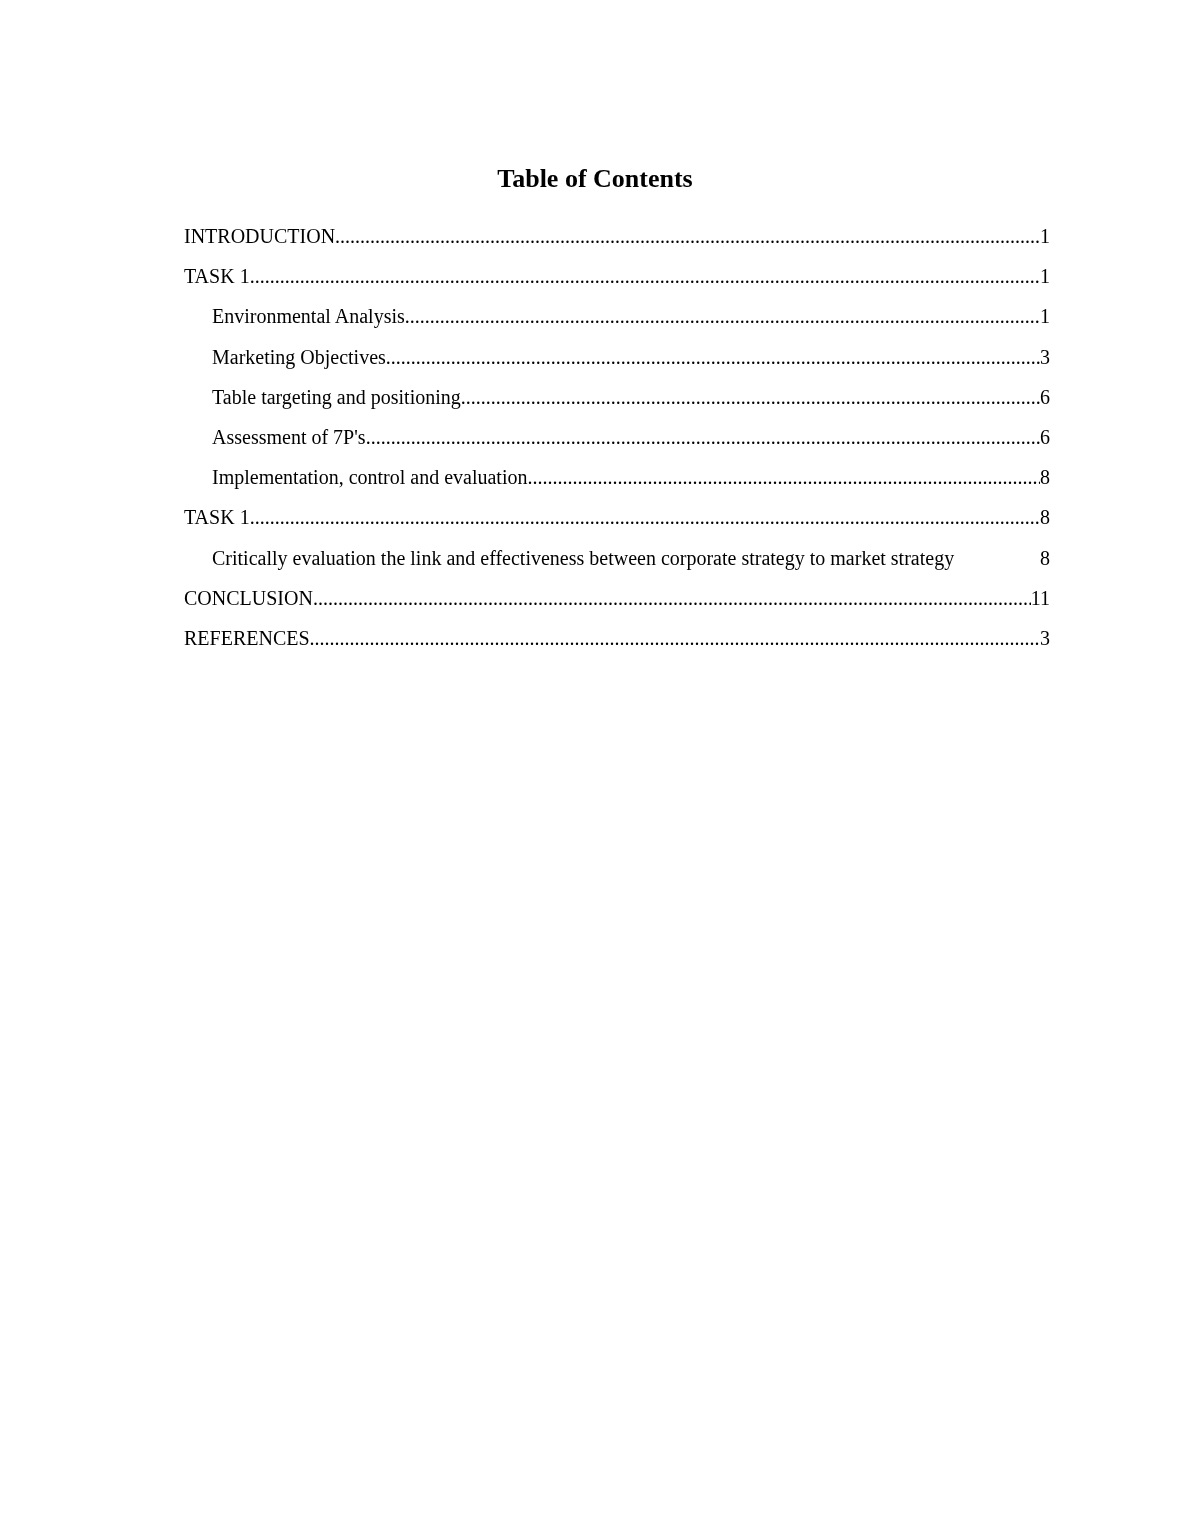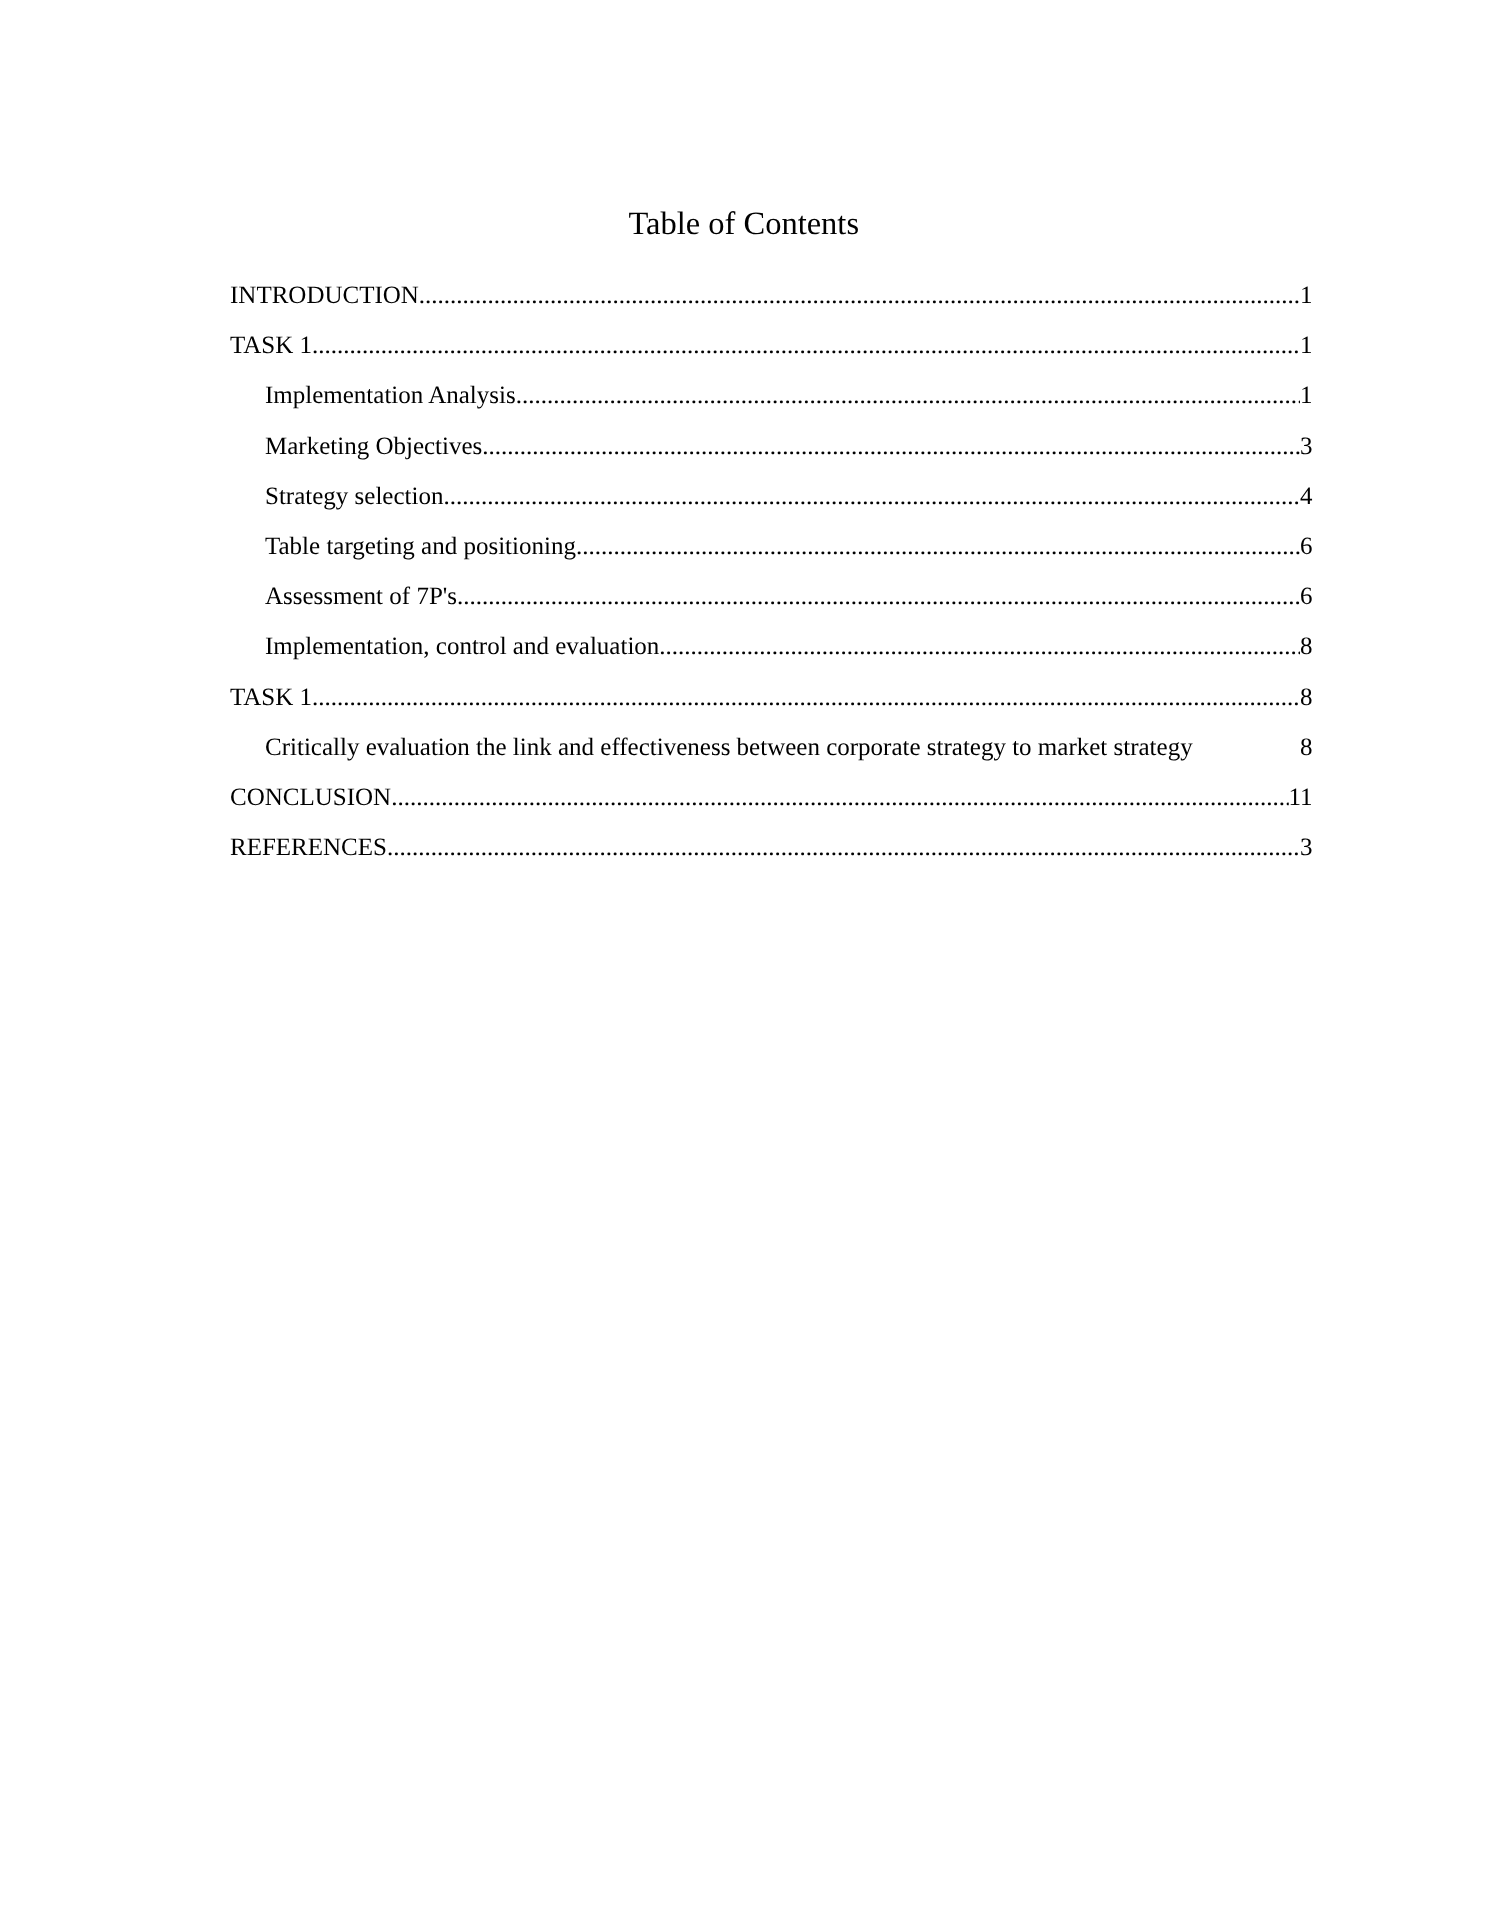--- a/index.html
+++ b/index.html
@@ -20,21 +20,21 @@
       width: 1190px;
       height: 1540px;
       background: #ffffff;
     }
     .toc-title {
       position: absolute;
       left: 0;
       width: 1190px;
       top: 163px;
       text-align: center;
-      font-weight: normal;
+      font-weight: bold;
       font-size: 26px;
       line-height: 32px;
     }
     .toc-list {
       position: absolute;
       left: 140px;
       top: 222px;
       width: 910px;
       margin: 0;
       padding: 0;
@@ -85,33 +85,28 @@
       <span class="toc-label">INTRODUCTION</span>
       <span class="toc-leader"></span>
       <span class="toc-page">1</span>
     </li>
     <li class="toc-entry level-1">
       <span class="toc-label">TASK 1</span>
       <span class="toc-leader"></span>
       <span class="toc-page">1</span>
     </li>
     <li class="toc-entry level-2">
-      <span class="toc-label">Implementation Analysis</span>
+      <span class="toc-label">Environmental Analysis</span>
       <span class="toc-leader"></span>
       <span class="toc-page">1</span>
     </li>
     <li class="toc-entry level-2">
       <span class="toc-label">Marketing Objectives</span>
       <span class="toc-leader"></span>
       <span class="toc-page">3</span>
-    </li>
-    <li class="toc-entry level-2">
-      <span class="toc-label">Strategy selection</span>
-      <span class="toc-leader"></span>
-      <span class="toc-page">4</span>
     </li>
     <li class="toc-entry level-2">
       <span class="toc-label">Table targeting and positioning</span>
       <span class="toc-leader"></span>
       <span class="toc-page">6</span>
     </li>
     <li class="toc-entry level-2">
       <span class="toc-label">Assessment of 7P's</span>
       <span class="toc-leader"></span>
       <span class="toc-page">6</span>

